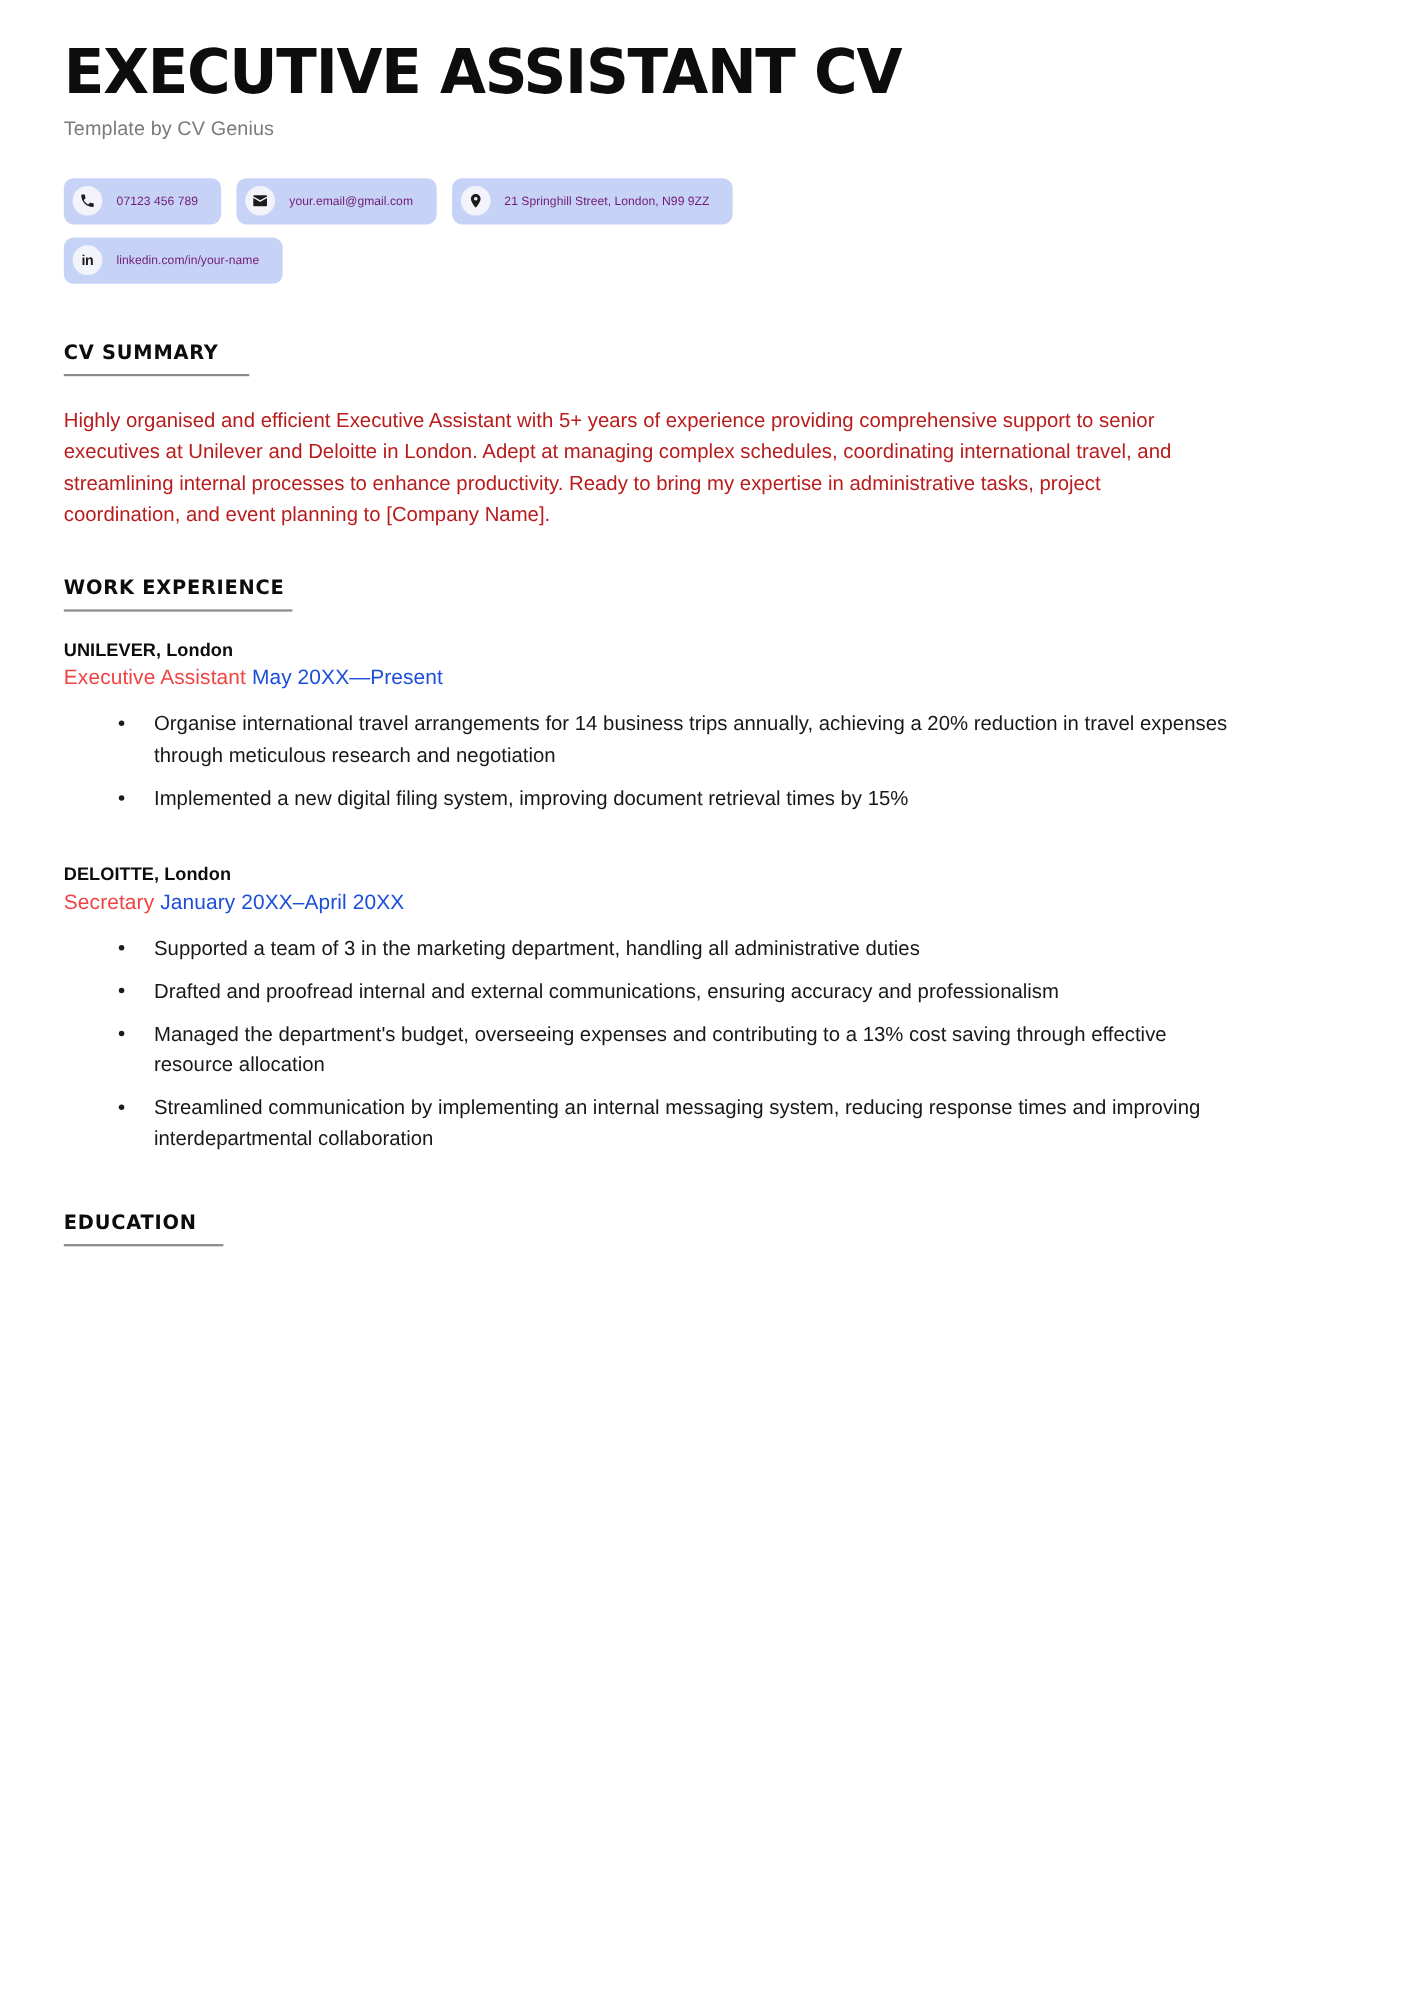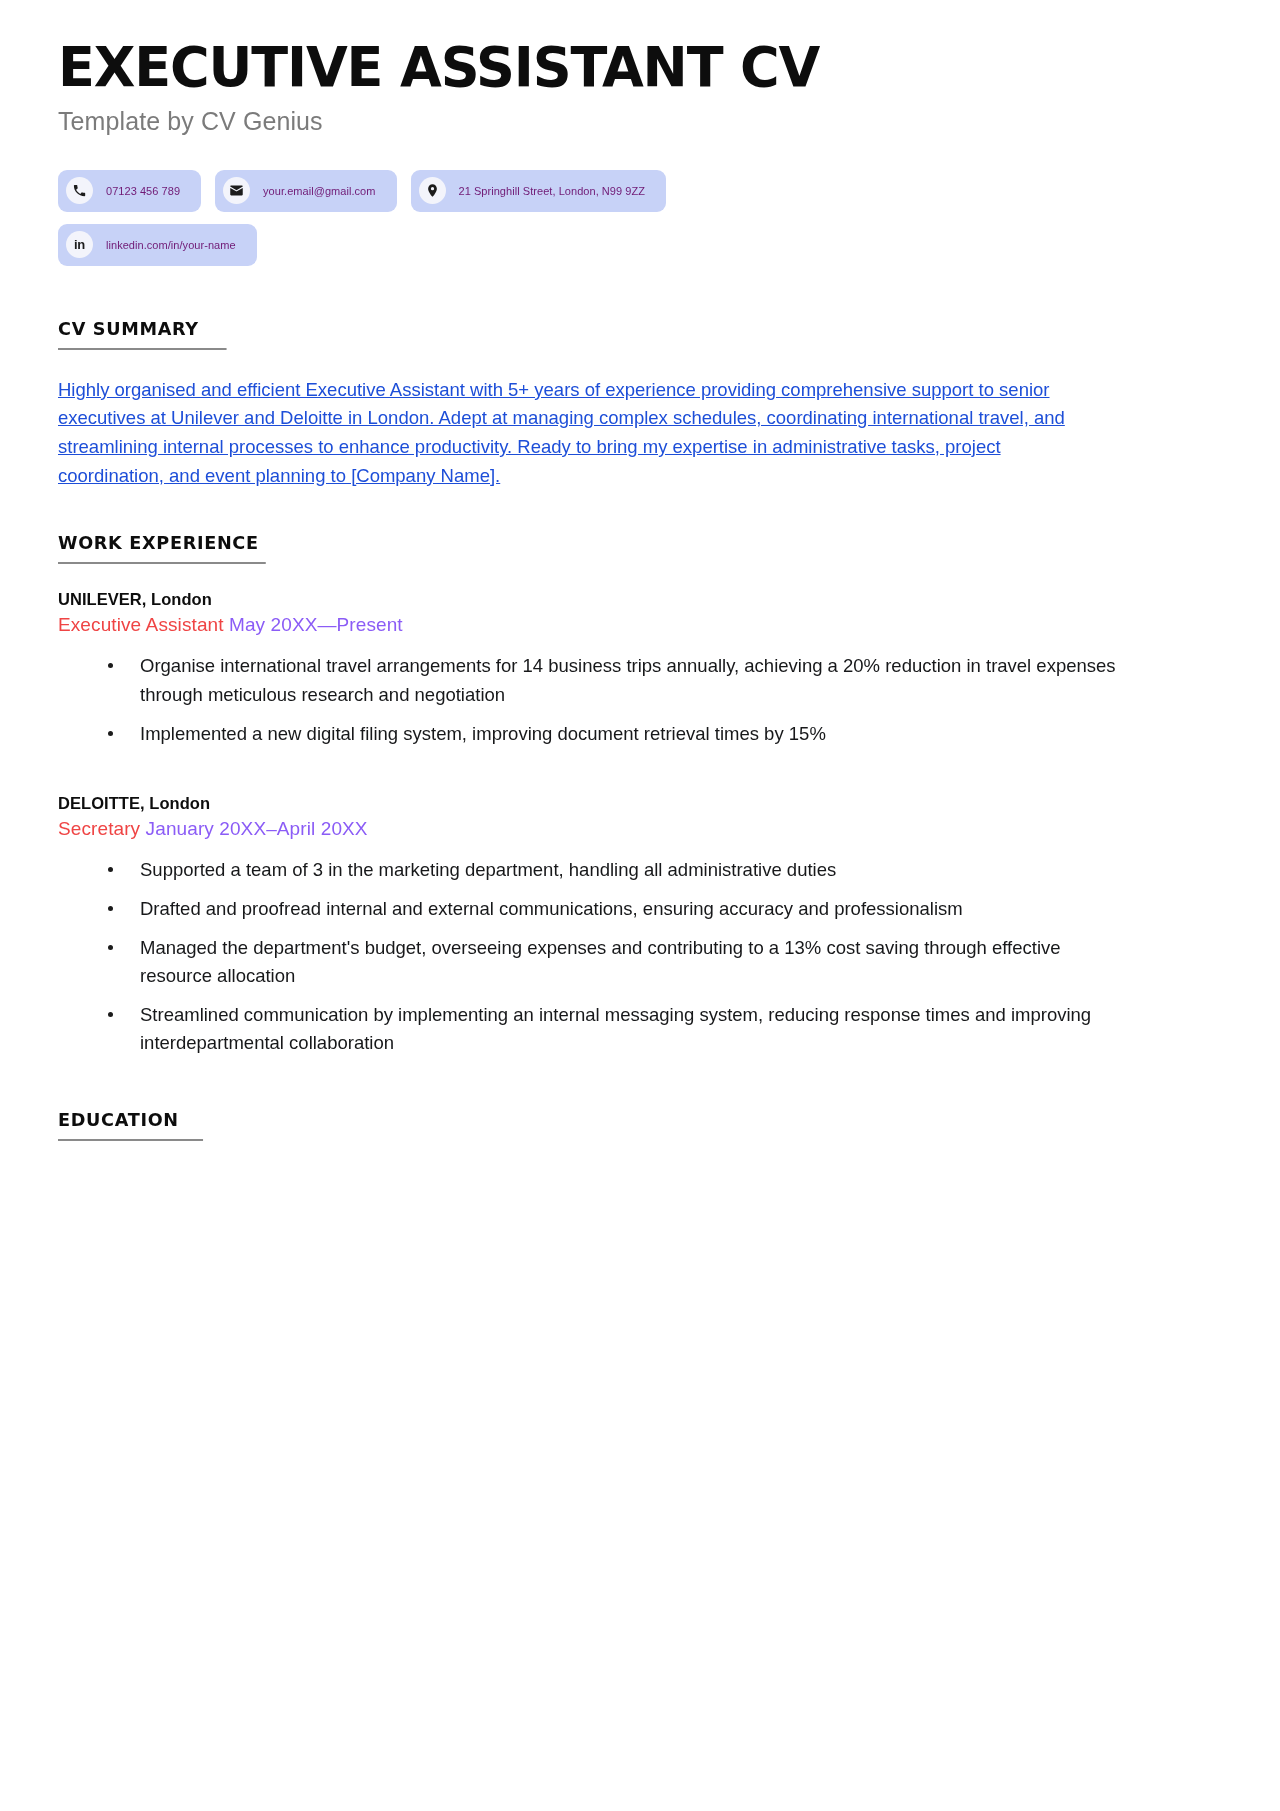--- a/index.html
+++ b/index.html
@@ -30,21 +30,21 @@
     font-size: 56px;
     font-weight: 700;
     letter-spacing: -1.2px;
     line-height: 1.05;
     color: #0d0d0d;
     margin: 0 0 10px 0;
     transform: scaleX(0.965);
     transform-origin: left center;
   }
   .doc-subtitle {
-    font-size: 25px;
+    font-size: 18px;
     font-weight: 400;
     color: #7b7b7b;
     letter-spacing: 0.1px;
     margin: 0 0 34px 0;
   }
 
   
   .contact-rows {
     display: block;
     margin-bottom: 52px;
@@ -105,42 +105,41 @@
     margin-bottom: 26px;
     transform: scaleX(0.98);
     transform-origin: left center;
   }
   .section-head.wide { min-width: 212px; }
   .section-head.narrow { min-width: 148px; }
 
   .summary-text {
     font-size: 18.5px;
     line-height: 1.55;
-    color: #1d4ed8;
+    color: #b91c1c;
     margin: 0 0 42px 0;
     max-width: 1010px;
-    text-decoration: underline;
   }
 
   
   .job { margin-bottom: 30px; }
   .job-company {
     font-size: 16.5px;
     font-weight: 700;
     color: #0d0d0d;
     letter-spacing: 0.05px;
     margin-bottom: 5px;
   }
   .job-meta {
     font-size: 19px;
     margin-bottom: 16px;
     letter-spacing: 0.1px;
   }
   .job-role { color: #ef4444; }
-  .job-dates { color: #8b5cf6; }
+  .job-dates { color: #1d4ed8; }
 
   ul.bullets {
     margin: 0 0 0 0;
     padding: 0 0 0 42px;
     list-style: none;
   }
   ul.bullets li {
     position: relative;
     font-size: 18.5px;
     line-height: 1.52;

